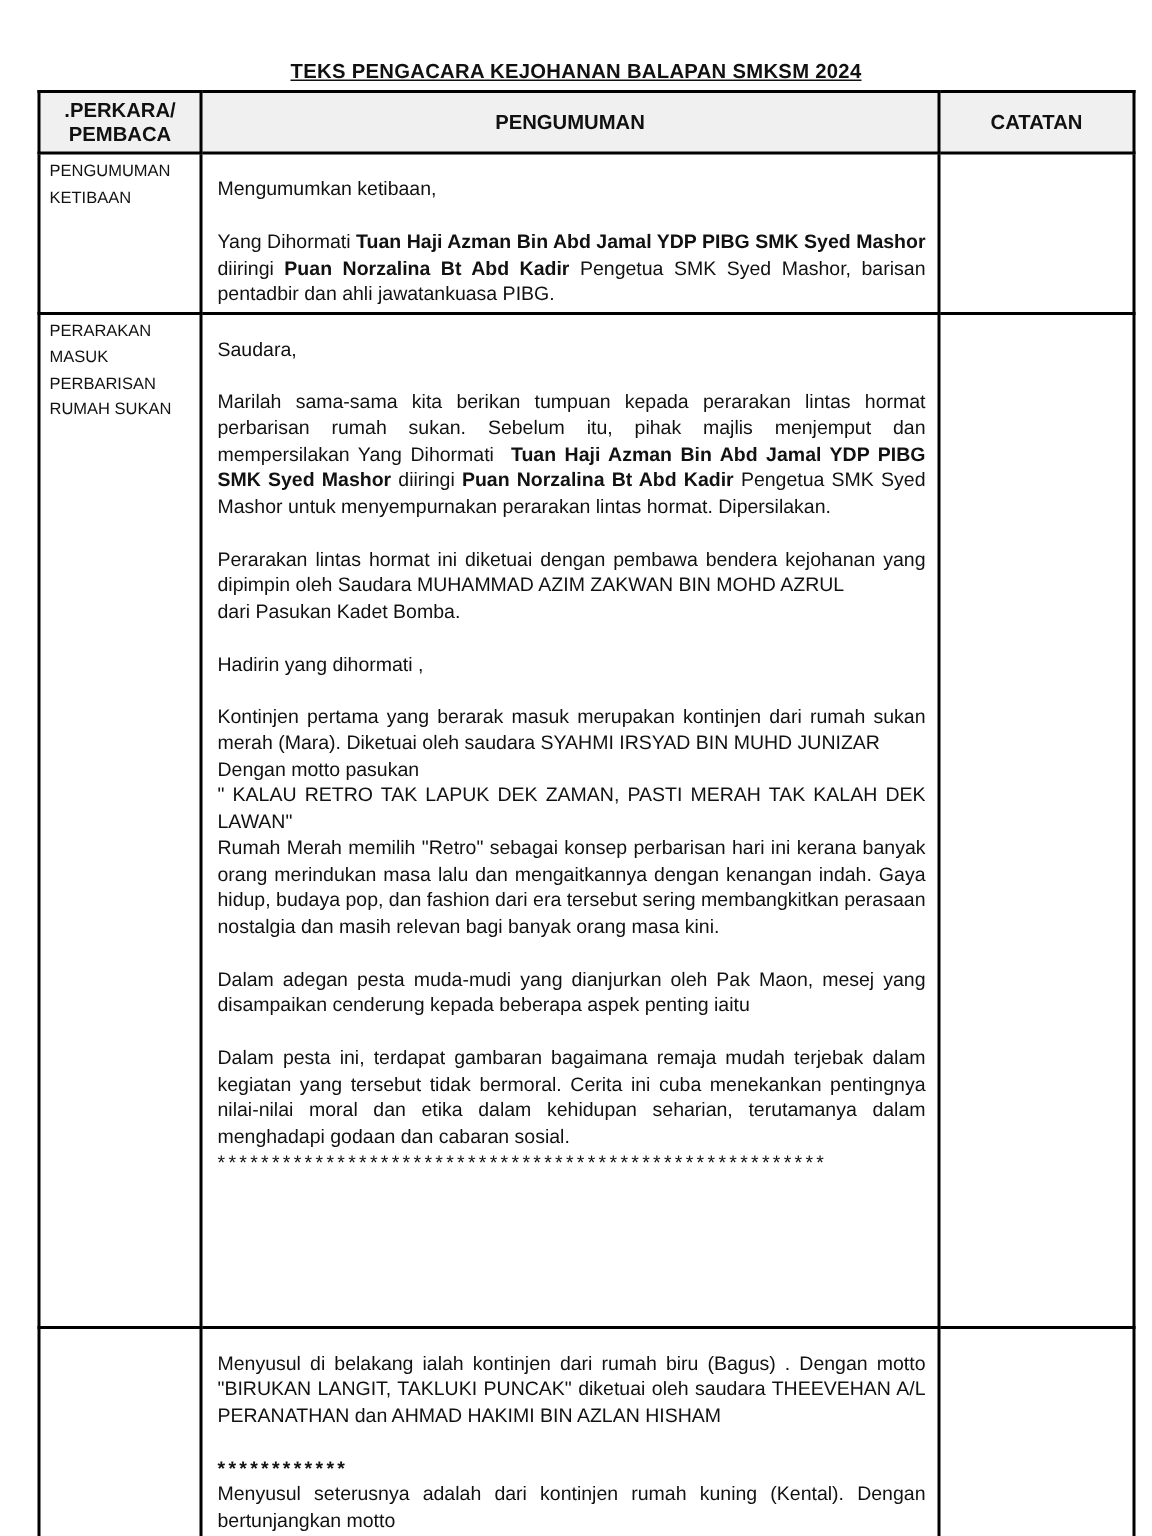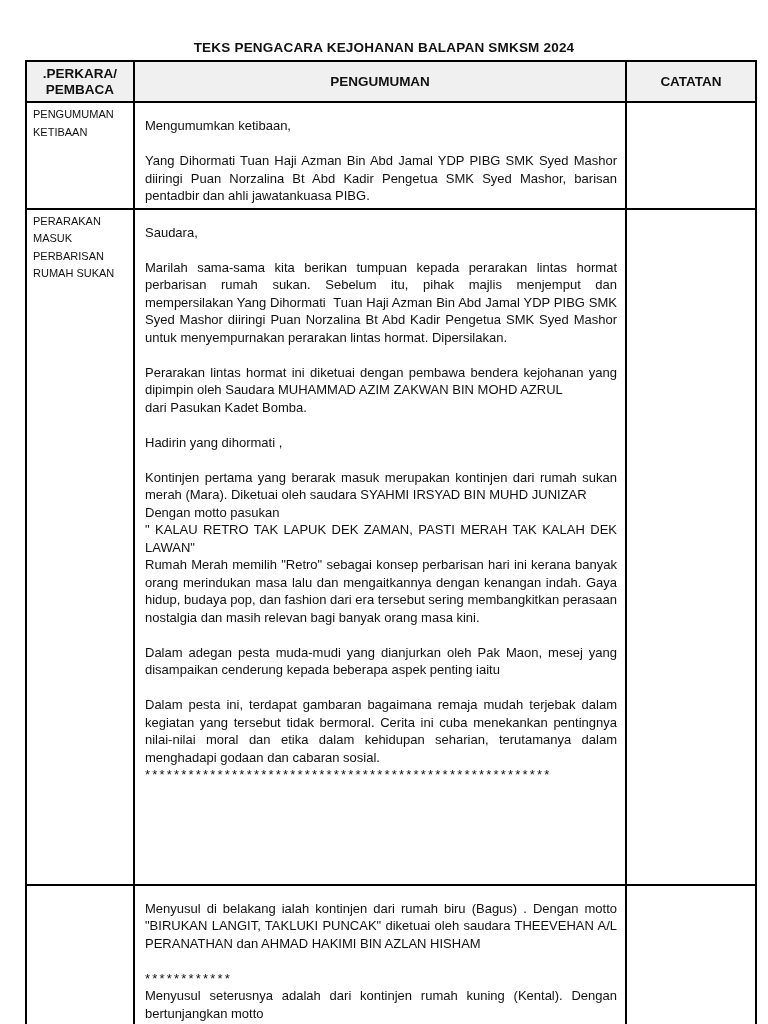--- a/index.html
+++ b/index.html
@@ -10,20 +10,21 @@
     color: #111111;
     overflow: hidden;
   }
   .doc-title {
     position: absolute;
     top: 40px; left: 0;
     width: 768px;
     text-align: center;
     font-weight: bold;
     font-size: 13.5px;
+    text-decoration: underline;
     letter-spacing: 0.2px;
   }
   table.main-table {
     position: absolute;
     top: 60px; left: 25px;
     border-collapse: collapse;
     table-layout: fixed;
     width: 730px;
   }
   table.main-table th,
@@ -61,21 +62,21 @@
   }
   .para {
     text-align: justify;
     white-space: pre-wrap;
     min-height: 17.5px;
   }
   .para.stars {
     text-align: left;
     letter-spacing: 2.2px;
   }
-  .b { font-weight: normal; }
+  .b { font-weight: bold; }
   tbody tr:nth-child(1) td { height: 103px; }
   tbody tr:nth-child(2) td { height: 676px; }
   tbody tr:nth-child(3) td { height: 122px; }
 </style>
 </head>
 <body>
 
 <div class="doc-title">TEKS PENGACARA KEJOHANAN BALAPAN SMKSM 2024</div>
 
 <table class="main-table">

